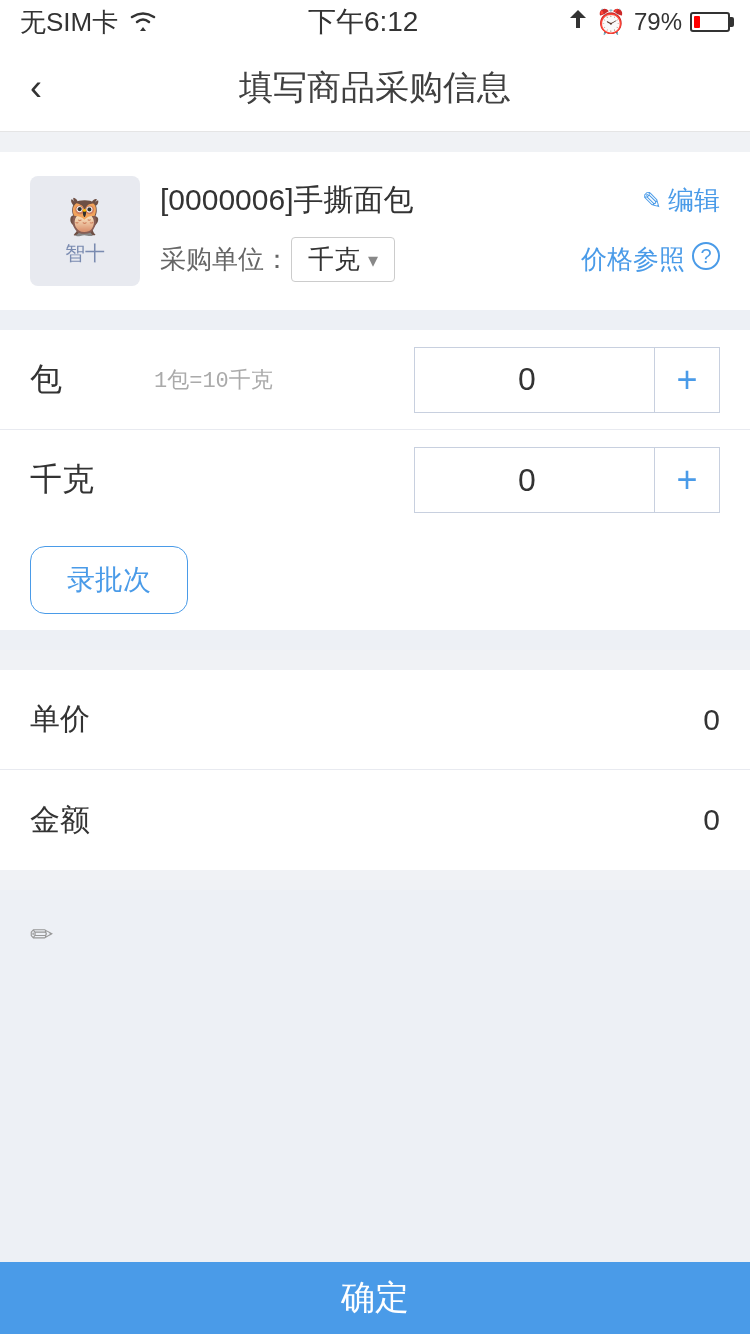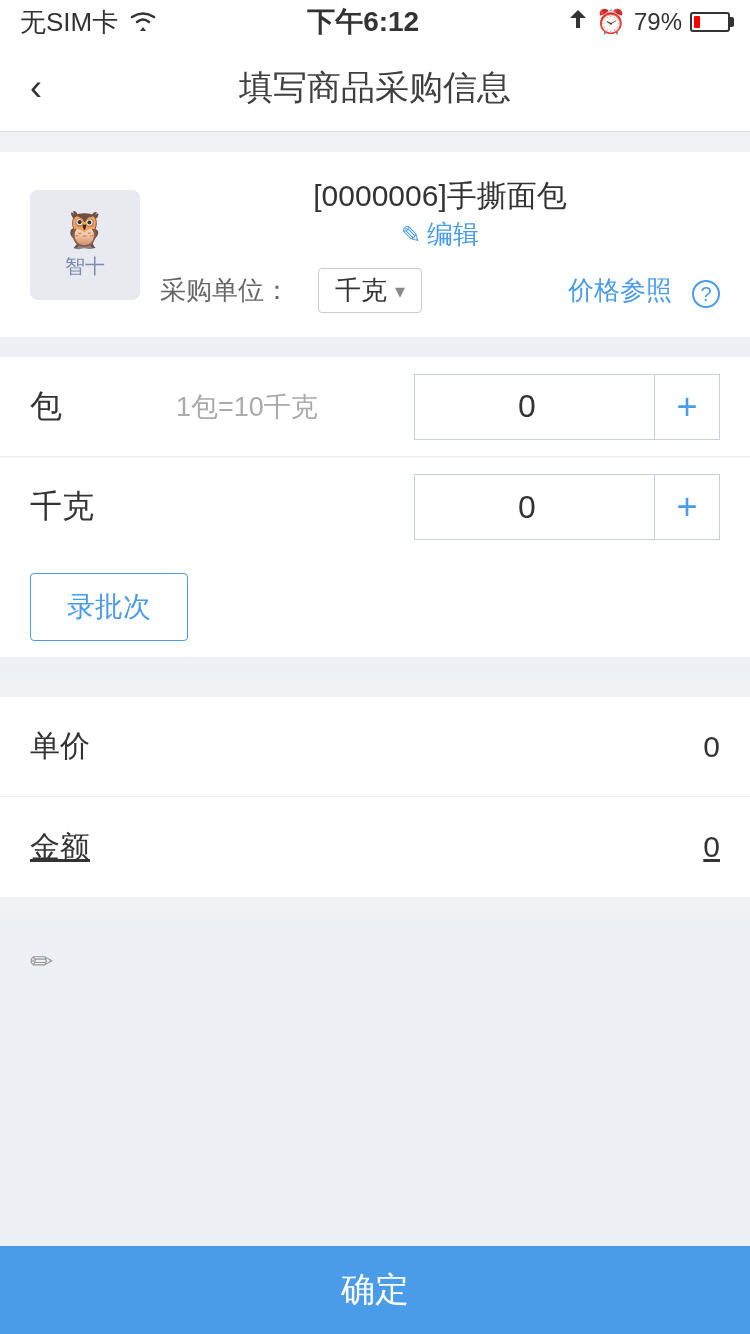--- a/index.html
+++ b/index.html
@@ -19,21 +19,21 @@
       height: 44px;
       background: #fff;
       display: flex;
       align-items: center;
       justify-content: space-between;
       padding: 0 20px;
       font-size: 26px;
       color: #333;
     }
     .status-left { display: flex; align-items: center; gap: 10px; }
-    .status-center { font-size: 28px; font-weight: 700; }
+    .status-center { font-size: 28px; font-weight: 400; }
     .status-right { display: flex; align-items: center; gap: 8px; font-size: 24px; }
     .battery {
       width: 40px;
       height: 20px;
       border: 2px solid #333;
       border-radius: 3px;
       position: relative;
       display: inline-flex;
       align-items: center;
       padding: 2px;
@@ -116,21 +116,20 @@
       color: #7a8bb0;
       margin-top: 2px;
     }
     .product-info {
       flex: 1;
     }
     .product-name-row {
       display: flex;
       align-items: center;
       justify-content: space-between;
-      flex-direction: column;
     }
     .product-name {
       font-size: 30px;
       color: #333;
       font-weight: 500;
     }
     .edit-btn {
       font-size: 26px;
       color: #4a9be8;
       display: flex;
@@ -153,22 +152,22 @@
       color: #333;
       background: #fff;
       display: flex;
       align-items: center;
       gap: 8px;
     }
     .price-ref {
       font-size: 26px;
       color: #4a9be8;
       display: flex;
-      align-items: flex-end;
-      gap: 20px;
+      align-items: flex-start;
+      gap: 7px;
     }
     .price-ref-help {
       width: 28px;
       height: 28px;
       border: 2px solid #4a9be8;
       border-radius: 50%;
       display: flex;
       align-items: center;
       justify-content: center;
       font-size: 20px;
@@ -192,23 +191,24 @@
       height: 100px;
       border-bottom: 1px solid #e8eaf0;
     }
     .input-row:last-child { border-bottom: none; }
     .input-label {
       font-size: 32px;
       color: #333;
       min-width: 120px;
     }
     .input-sub-label {
-      font-size: 27px;
+      font-size: 22px;
       color: #aaa;
-      margin-left: 26px;
+      margin-left: 4px;
+      font-family: Liberation Mono, monospace;
     }
     .input-right {
       margin-left: auto;
       display: flex;
       align-items: center;
       gap: 0;
     }
     .number-input {
       width: 240px;
       height: 66px;
@@ -241,38 +241,38 @@
       justify-content: space-between;
       padding: 0 30px;
       height: 100px;
     }
     .record-btn {
       border: 1px solid #4a9be8;
       color: #4a9be8;
       background: #fff;
       padding: 14px 36px;
       font-size: 28px;
-      border-radius: 4px;
+      border-radius: 15px;
       cursor: pointer;
     }
 
     
     .price-section {
       background: #fff;
       margin-top: 20px;
     }
     .price-row {
       display: flex;
       align-items: center;
       justify-content: space-between;
       padding: 16px 30px;
       height: 100px;
       border-bottom: 1px solid #e8eaf0;
     }
-    .price-row:last-child { border-bottom: none; text-decoration: underline; }
+    .price-row:last-child { border-bottom: none; }
     .price-label {
       font-size: 30px;
       color: #333;
     }
     .price-value {
       font-size: 30px;
       color: #333;
     }
 
     
@@ -301,21 +301,21 @@
       background: #edf0f5;
       min-height: 300px;
     }
 
     
     .confirm-btn {
       position: fixed;
       bottom: 0;
       left: 0;
       width: 750px;
-      height: 88px;
+      height: 72px;
       background: #4a9be8;
       color: #fff;
       font-size: 34px;
       border: none;
       cursor: pointer;
       display: flex;
       align-items: center;
       justify-content: center;
     }
 
@@ -372,21 +372,21 @@
     </div>
     <div class="product-info">
       <div class="product-name-row">
         <span class="product-name">[0000006]手撕面包</span>
         <span class="edit-btn">
           <span class="edit-icon">✎</span>
           <span>编辑</span>
         </span>
       </div>
       <div class="product-unit-row">
-        <div style="display:flex;align-items:center;gap:28px;">
+        <div style="display:flex;align-items:center;gap:1px;">
           <span class="unit-label">采购单位：</span>
           <div class="unit-select">
             <span>千克</span>
             <span style="font-size:20px;color:#888;">▾</span>
           </div>
         </div>
         <div class="price-ref">
           <span>价格参照</span>
           <div class="price-ref-help">
             <span>?</span>

